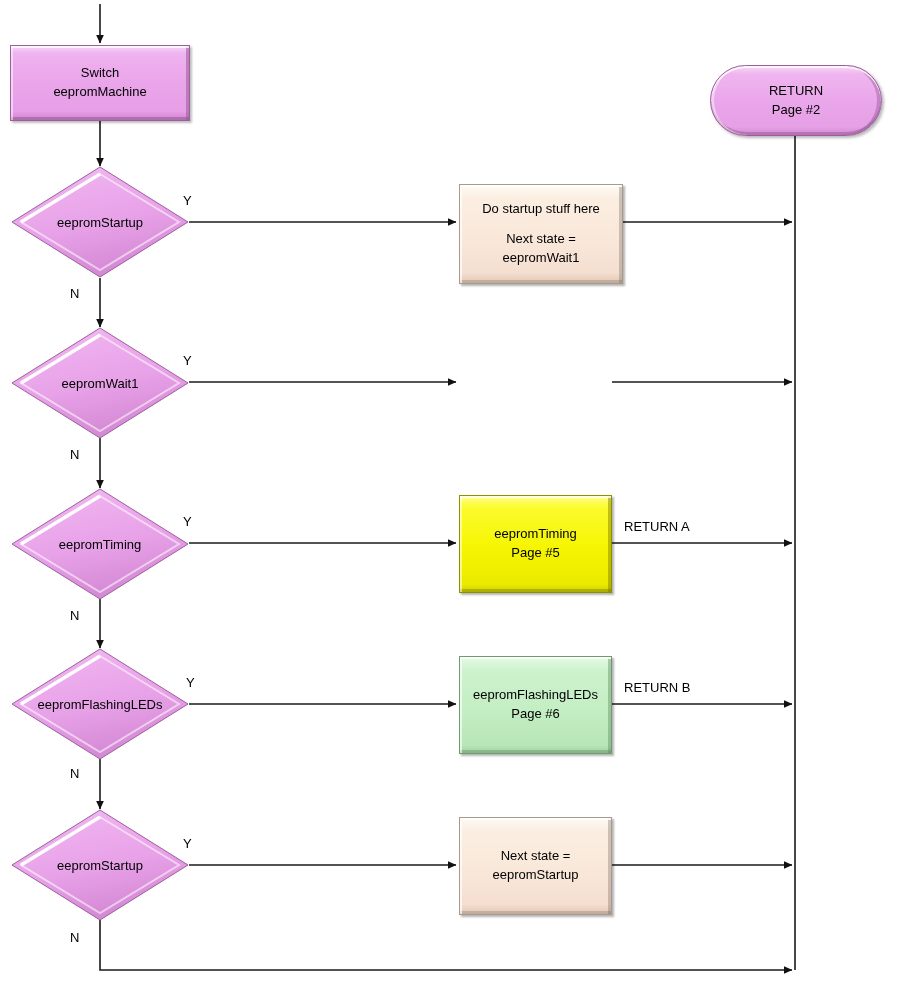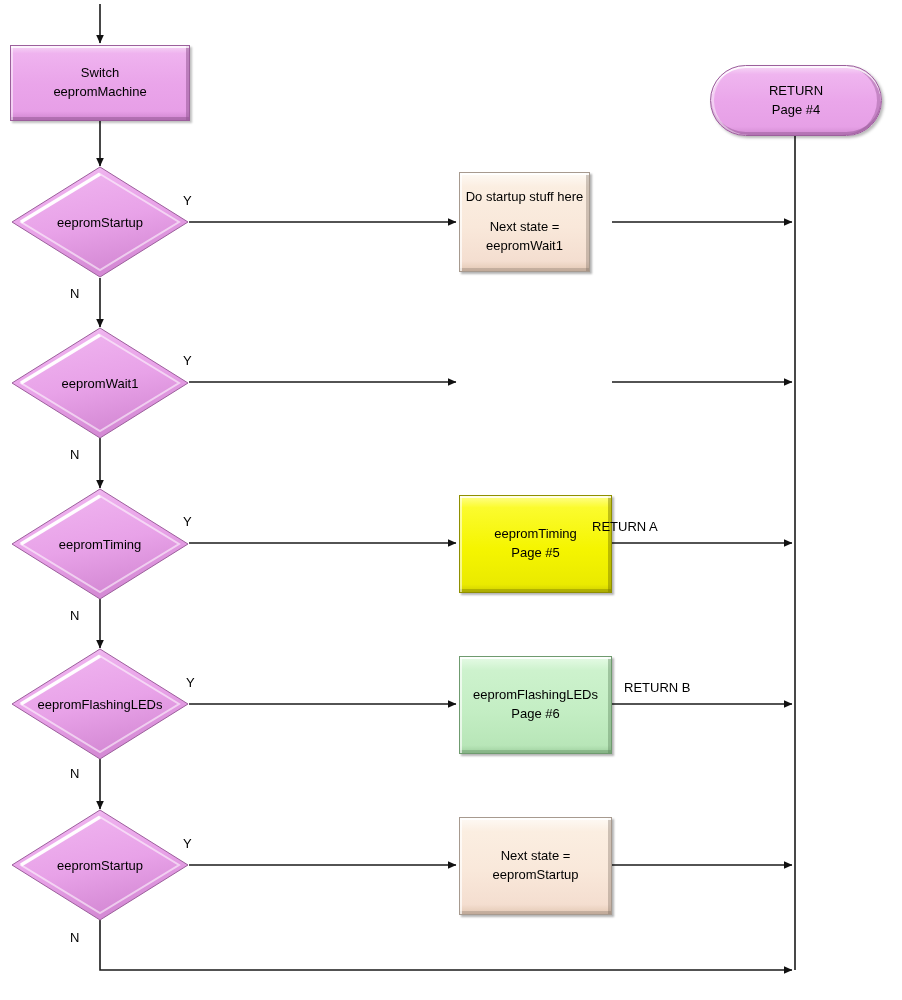--- a/index.html
+++ b/index.html
@@ -126,21 +126,21 @@
     </g>
   </svg>
 
   <div class="node box box-purple" style="left:10px;top:45px;width:180px;height:76px;">
     <span class="ln">Switch</span>
     <span class="ln">eepromMachine</span>
   </div>
 
   <div class="node pill box" style="left:710px;top:40px;width:172px;height:71px;margin-top:25px;">
     <span class="ln">RETURN</span>
-    <span class="ln">Page #4</span>
+    <span class="ln">Page #2</span>
   </div>
 
   <div class="diamond-wrap" style="left:11px;top:166px;width:178px;height:112px;">
     <svg width="178" height="112" viewBox="0 0 178 112" xmlns="http://www.w3.org/2000/svg">
       <defs>
         <linearGradient id="dg1" x1="0" y1="0" x2="0.35" y2="1">
           <stop offset="0%" stop-color="#f4cdf4"></stop>
             <stop offset="22%" stop-color="#eeb0ee"></stop>
           <stop offset="60%" stop-color="#e8a2e8"></stop>
             <stop offset="100%" stop-color="#d58ad5"></stop>
@@ -182,21 +182,21 @@
 
   <div class="diamond-wrap" style="left:11px;top:809px;width:178px;height:112px;">
     <svg width="178" height="112" viewBox="0 0 178 112" xmlns="http://www.w3.org/2000/svg">
       <polygon points="89,1 177,56 89,111 1,56" fill="url(#dg1)" stroke="#9c5f9c" stroke-width="1"></polygon>
       <polygon points="89,8 168,56 89,104 10,56" fill="none" stroke="#ffffff" stroke-width="2" opacity="0.55"></polygon>
       <path d="M89,8 L10,56" stroke="#ffffff" stroke-width="3.5" opacity="0.95" fill="none"></path>
     </svg>
     <div class="diamond-label">eepromStartup</div>
   </div>
 
-  <div class="node box box-tan" style="left:459px;top:172px;width:131px;height:100px;">
+  <div class="node box box-tan" style="left:459px;top:184px;width:164px;height:100px;">
     <span class="ln">Do startup stuff here</span>
     <span class="gap"></span>
     <span class="ln">Next state =</span>
     <span class="ln">eepromWait1</span>
   </div>
 
 
   <div class="node box box-yellow" style="left:459px;top:495px;width:153px;height:98px;">
     <span class="ln">eepromTiming</span>
     <span class="ln">Page #5</span>
@@ -217,16 +217,16 @@
   <div class="elabel" style="left:183px;top:514px;">Y</div>
   <div class="elabel" style="left:186px;top:675px;">Y</div>
   <div class="elabel" style="left:183px;top:836px;">Y</div>
 
   <div class="elabel" style="left:70px;top:286px;">N</div>
   <div class="elabel" style="left:70px;top:447px;">N</div>
   <div class="elabel" style="left:70px;top:608px;">N</div>
   <div class="elabel" style="left:70px;top:766px;">N</div>
   <div class="elabel" style="left:70px;top:930px;">N</div>
 
-  <div class="elabel" style="left:592px;top:519px;">RETURN A</div>
+  <div class="elabel" style="left:624px;top:519px;">RETURN A</div>
   <div class="elabel" style="left:624px;top:680px;">RETURN B</div>
 
 </div>
 
 </body></html>

